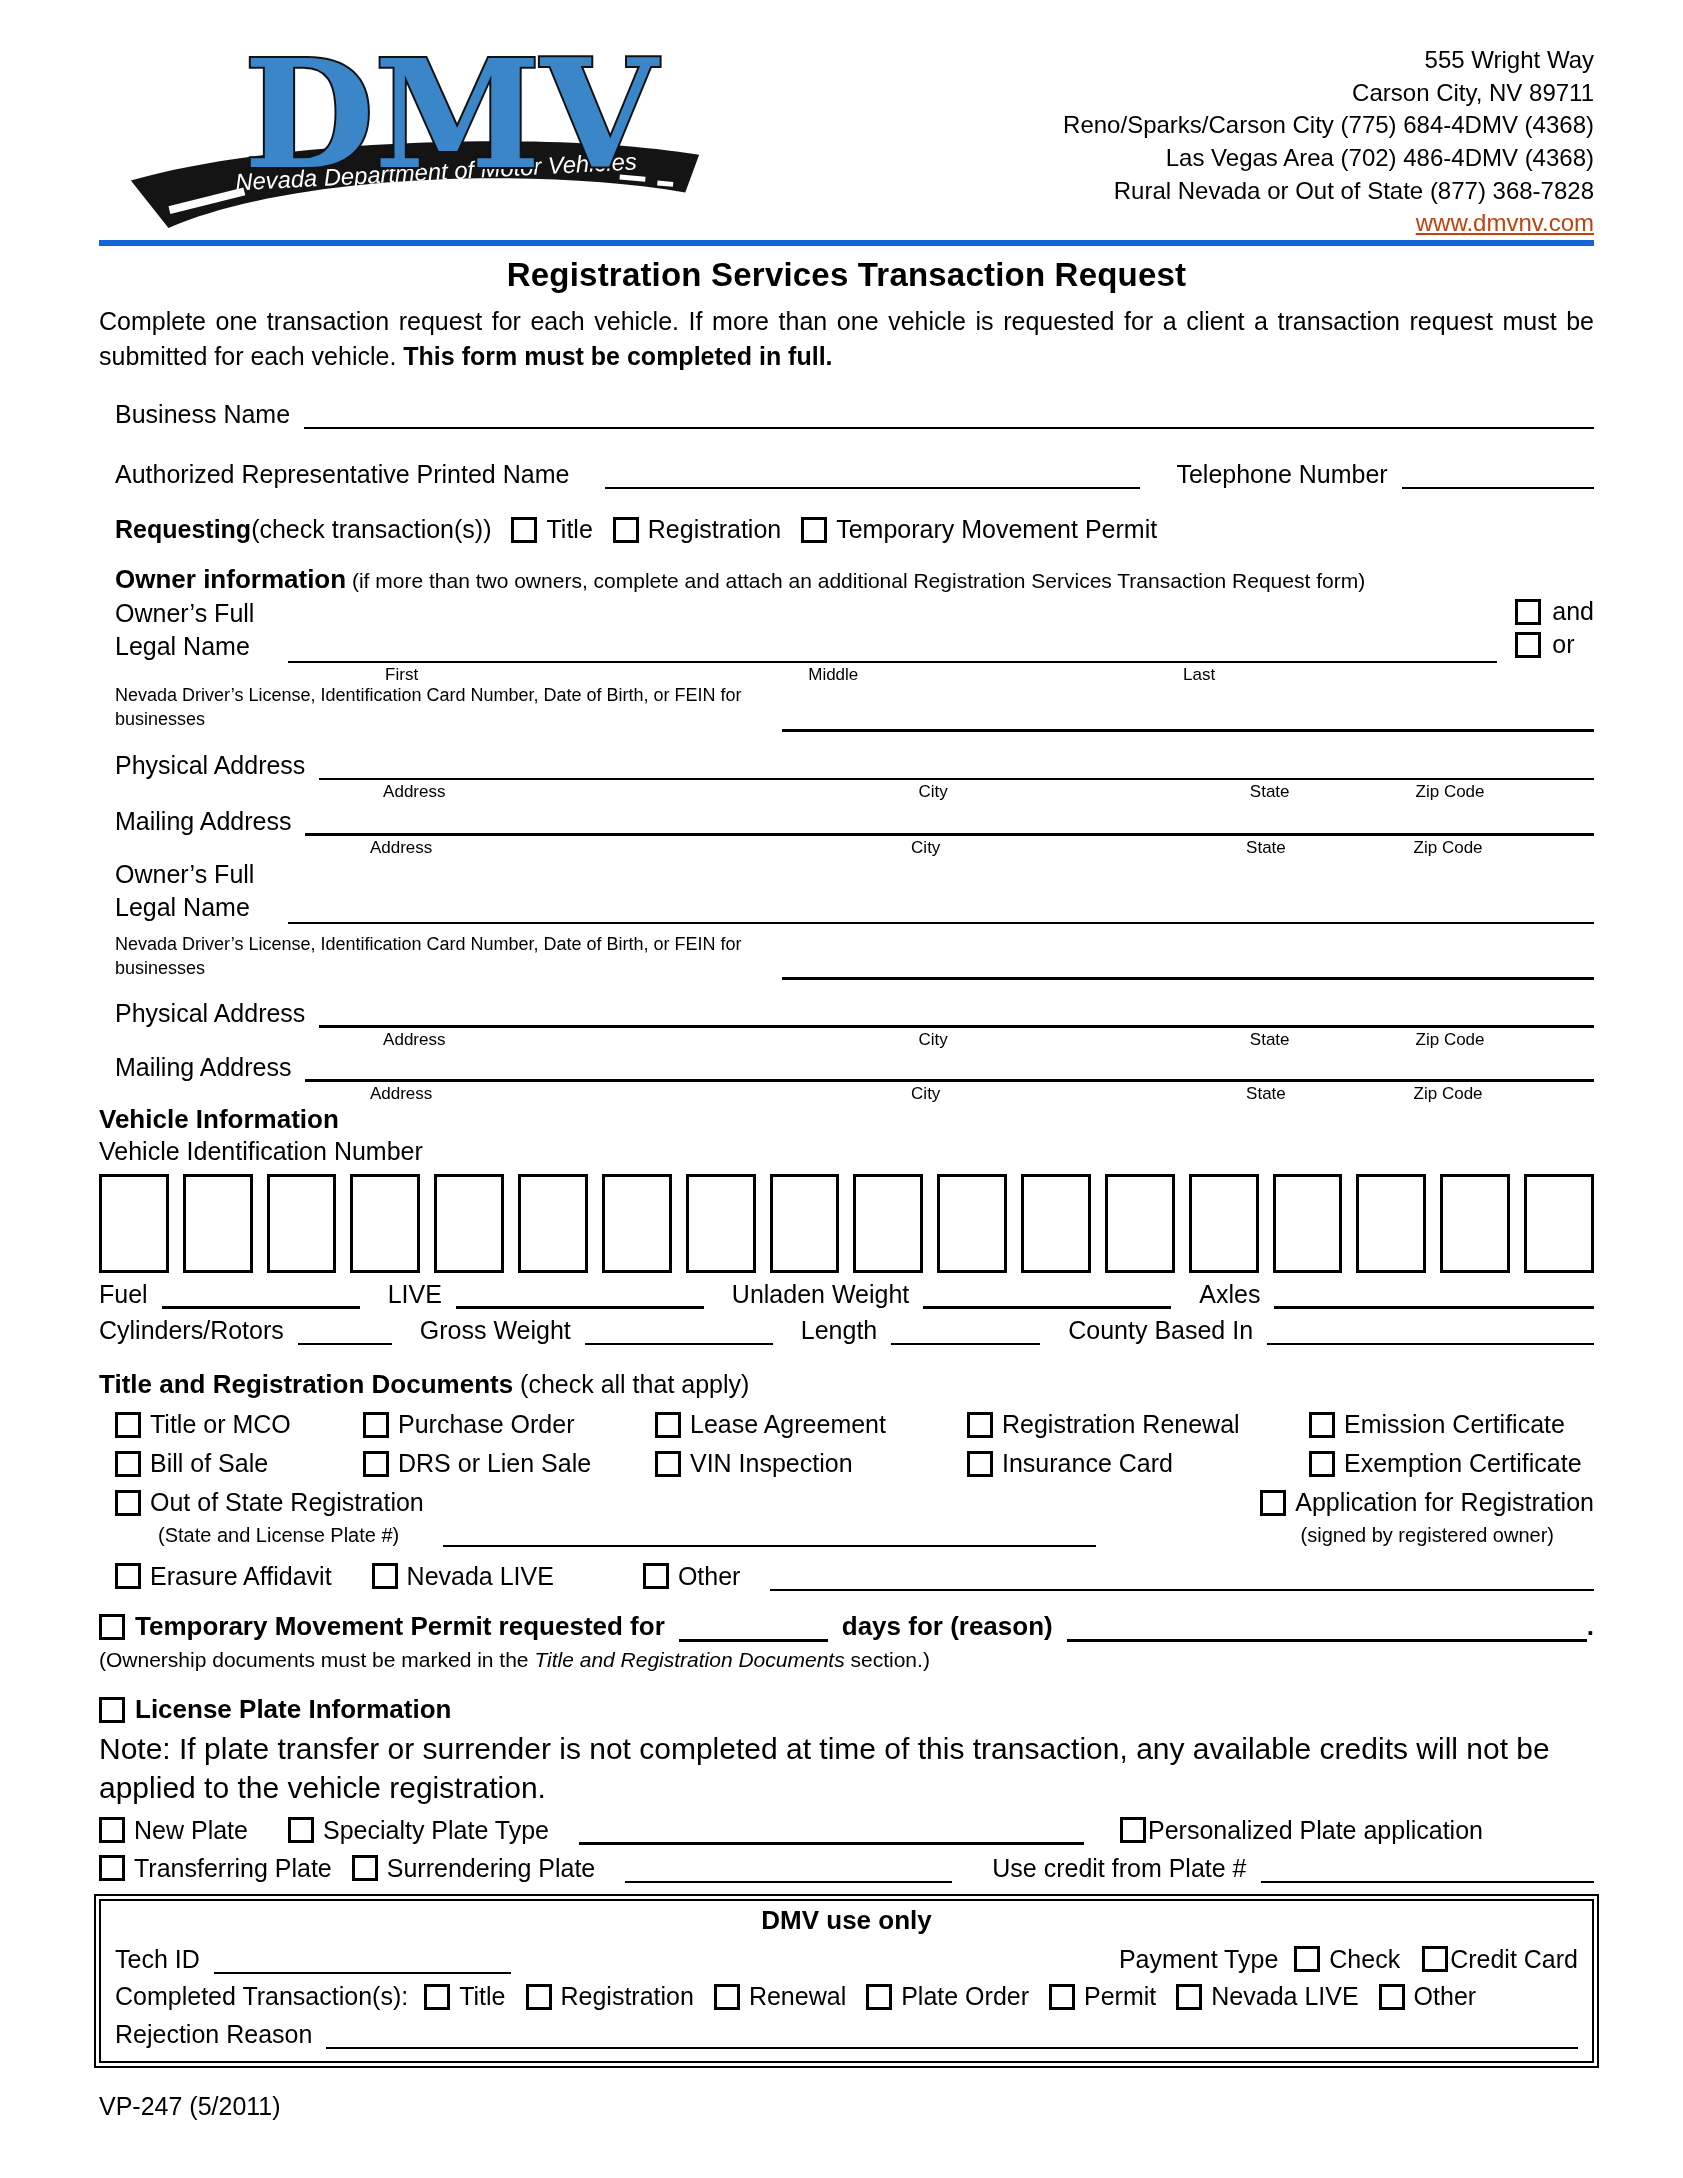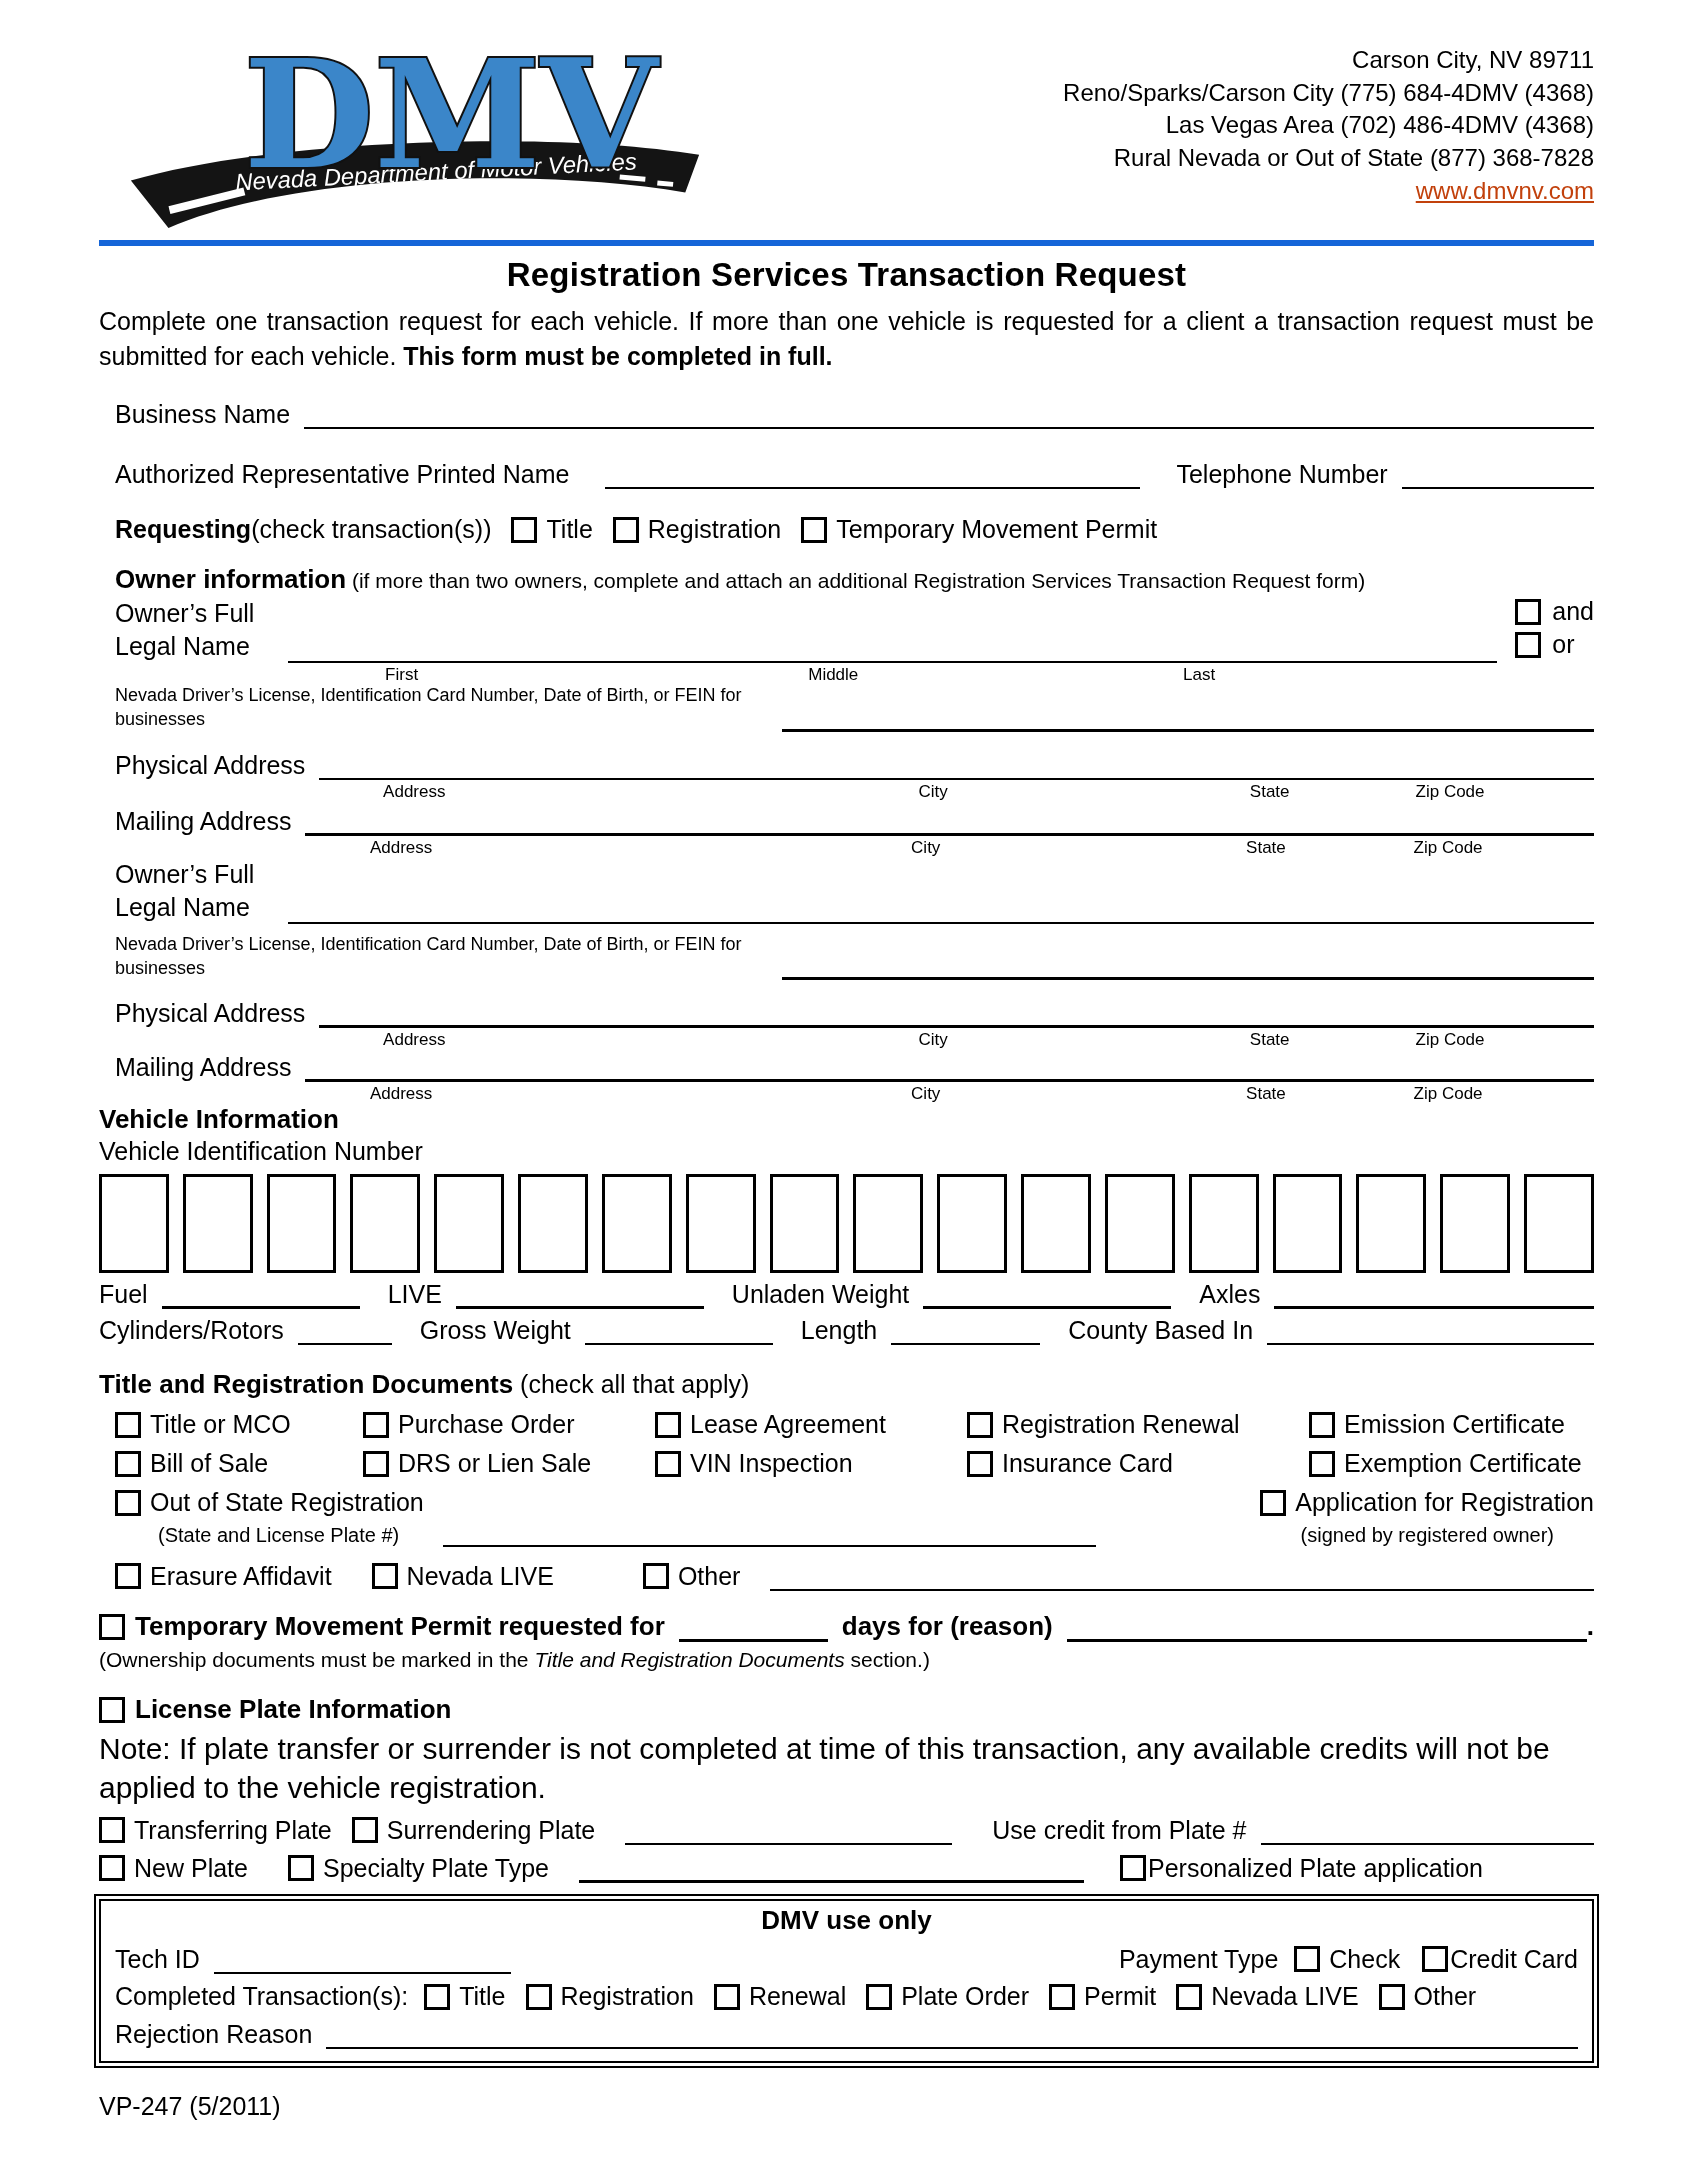--- a/index.html
+++ b/index.html
@@ -82,20 +82,21 @@
       <svg width="594" height="204" viewBox="0 0 600 206">
         <path d="M 14 152 C 150 112 430 100 588 126 L 574 164 C 420 138 175 146 52 200 Z" fill="#141414"></path>
         <rect x="52" y="178" width="78" height="8" fill="#ffffff" transform="rotate(-14 52 178)"></rect>
         <rect x="508" y="146" width="26" height="5" fill="#ffffff" transform="rotate(5 508 146)"></rect>
         <rect x="546" y="152" width="16" height="5" fill="#ffffff" transform="rotate(5 546 152)"></rect>
         <text x="120" y="162" font-size="24" font-style="italic" fill="#ffffff" transform="rotate(-3 120 162)" font-family="Liberation Sans, sans-serif">Nevada Department of Motor Vehicles</text>
         <text x="128" y="138" font-size="152" font-weight="bold" font-family="DejaVu Serif, serif" stroke="#111111" stroke-width="4" paint-order="stroke" fill="#3b86c9">DMV</text>
       </svg>
     </div>
     <div class="addr">
+      <div>555 Wright Way</div>
       <div>Carson City, NV 89711</div>
       <div>Reno/Sparks/Carson City (775) 684-4DMV (4368)</div>
       <div>Las Vegas Area (702) 486-4DMV (4368)</div>
       <div>Rural Nevada or Out of State (877) 368-7828</div>
       <div><a style="color: #c2410c;">www.dmvnv.com</a></div>
     </div>
   </div>
   <div class="hrule" style="background: rgb(21, 101, 216);"></div>
 
   <div class="form-title">Registration Services Transaction Request</div>
@@ -351,47 +352,47 @@
 
   <div class="row" style="margin-top:22px; align-items:center;">
     <span class="cb" style="margin-right:10px;"></span>
     <span class="b" style="font-size:26px;">License Plate Information</span>
   </div>
   <div class="lp-note">Note: If plate transfer or surrender is not completed at time of this transaction, any available credits will not be applied to the vehicle registration.</div>
 
   <div class="row" style="margin-top:8px; align-items:flex-end;">
     <span class="cbg" style="align-self:center;">
         <span class="cb"></span>
-        <span class="optlbl">Transferring Plate</span>
-      </span>
-    <span class="gap20"></span>
-    <span class="cbg" style="align-self:center;">
-        <span class="cb"></span>
-        <span class="optlbl">Surrendering Plate</span>
-      </span>
-    <span class="fl" style="flex:0 0 327px; margin-left:30px;"></span>
-    <span class="lbl" style="margin-left:40px;">Use credit from Plate #</span>
-    <span class="fl"></span>
-  </div>
-
-  <div class="row" style="margin-top:8px; align-items:flex-end;">
-    <span class="cbg" style="align-self:center;">
-        <span class="cb"></span>
         <span class="optlbl">New Plate</span>
       </span>
     <span class="gap40"></span>
     <span class="cbg" style="align-self:center;">
         <span class="cb"></span>
         <span class="optlbl">Specialty Plate Type</span>
       </span>
     <span class="fl thick" style="flex:0 0 505px; margin-left:30px;"></span>
     <span class="cbg" style="align-self:center; margin-left:36px;">
         <span class="cb" style="margin-right:2px;"></span>
         <span class="optlbl">Personalized Plate application</span>
       </span>
+  </div>
+
+  <div class="row" style="margin-top:8px; align-items:flex-end;">
+    <span class="cbg" style="align-self:center;">
+        <span class="cb"></span>
+        <span class="optlbl">Transferring Plate</span>
+      </span>
+    <span class="gap20"></span>
+    <span class="cbg" style="align-self:center;">
+        <span class="cb"></span>
+        <span class="optlbl">Surrendering Plate</span>
+      </span>
+    <span class="fl" style="flex:0 0 327px; margin-left:30px;"></span>
+    <span class="lbl" style="margin-left:40px;">Use credit from Plate #</span>
+    <span class="fl"></span>
   </div>
 
   <div class="dmvbox">
     <div class="boxtitle">DMV use only</div>
     <div class="row">
       <span class="lbl">Tech ID</span>
       <span class="fl" style="flex:0 0 297px;"></span>
       <span class="lbl" style="margin-left:auto;">Payment Type</span>
       <span class="cbg" style="align-self:center; margin-left:16px;">
           <span class="cb"></span>

